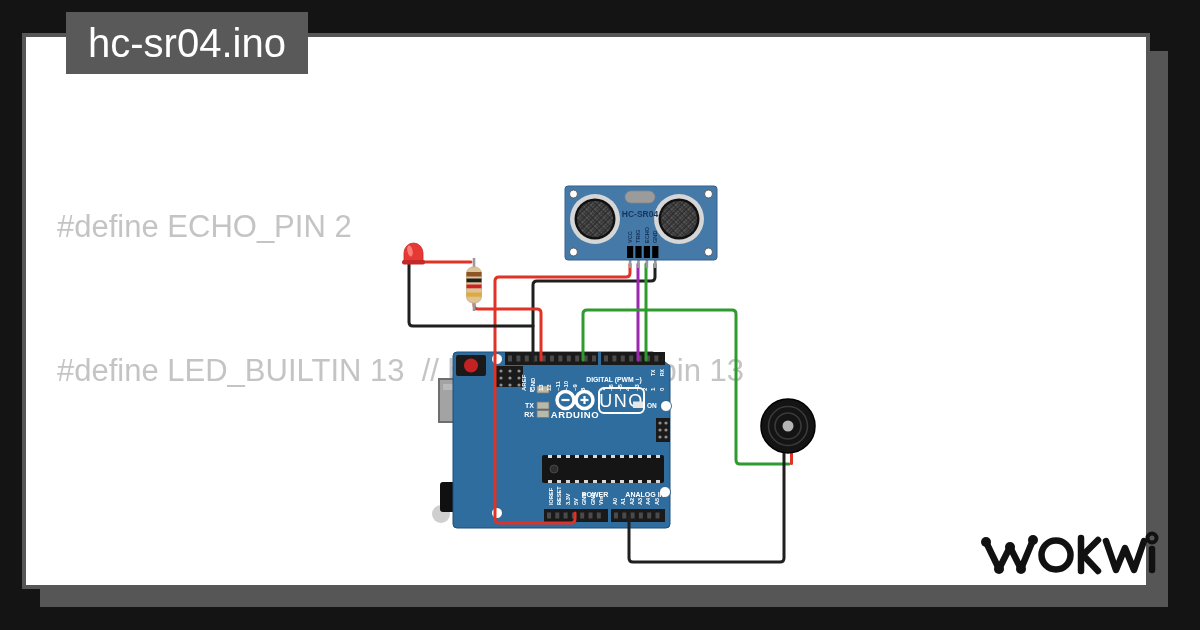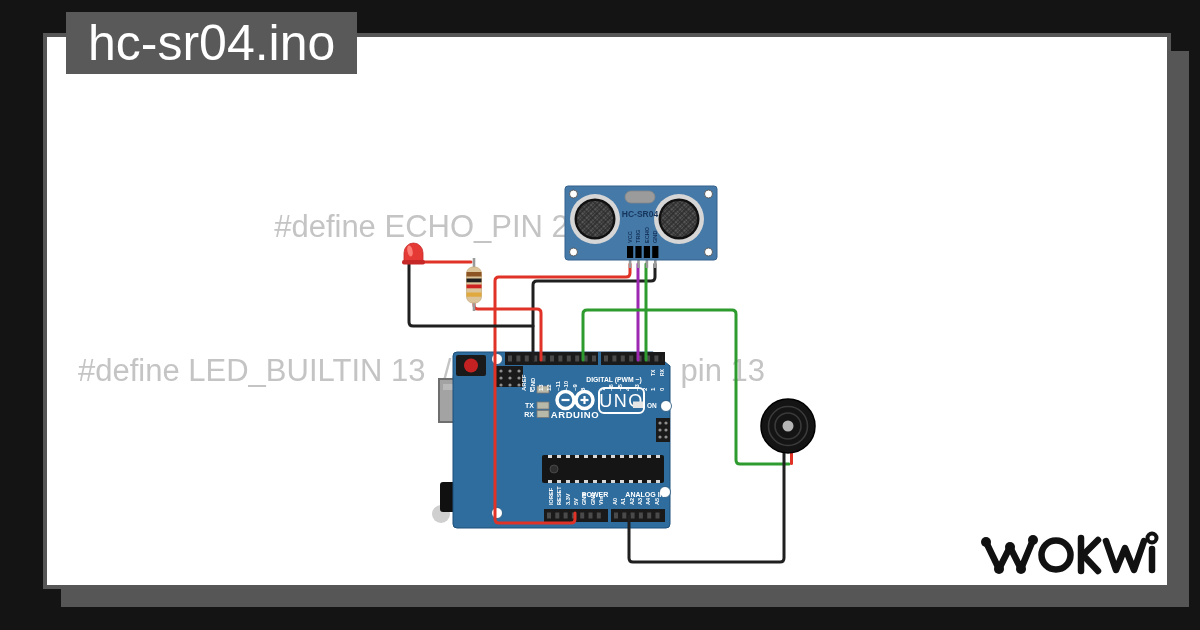--- a/index.html
+++ b/index.html
@@ -2,27 +2,27 @@
 <html><head>
 <meta charset="utf-8">
 <style>
   html,body{margin:0;padding:0;}
   body{
     width:1200px;height:630px;position:relative;overflow:hidden;
     background:#141414;
     font-family:"Liberation Sans","DejaVu Sans",sans-serif;
   }
   .panel{
-    position:absolute;left:43px;top:33px;width:1128px;height:556px;
+    position:absolute;left:22px;top:33px;width:1128px;height:556px;
     box-sizing:border-box;background:#ffffff;border:4px solid #565656;
-    box-shadow:18px 18px 0 #565656;overflow:hidden;text-align:center;
+    box-shadow:18px 18px 0 #565656;overflow:hidden;
   }
   .title-box{
     position:absolute;left:66px;top:12px;height:62px;z-index:5;
-    background:#595959;color:#ffffff;font-size:50px;line-height:62px;
+    background:#595959;color:#ffffff;font-size:40px;line-height:62px;
     padding:0 22px;white-space:nowrap;
   }
   .code{
     position:absolute;left:31px;top:70px;  
     color:#c4c4c4;font-size:31px;line-height:48px;white-space:pre;
   }
   .code div{height:48px;}
   svg.circuit{position:absolute;left:0;top:0;pointer-events:none;}
   svg text{font-family:"Liberation Sans","DejaVu Sans",sans-serif;}
 </style>

